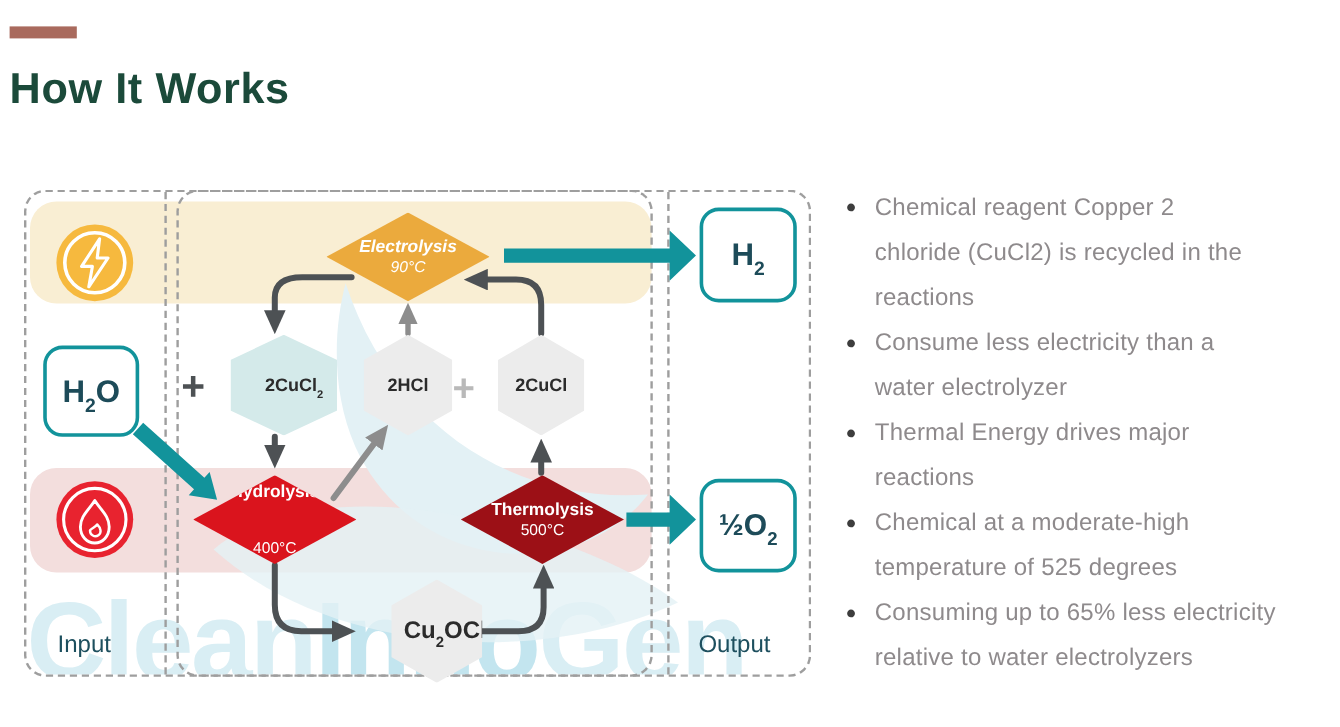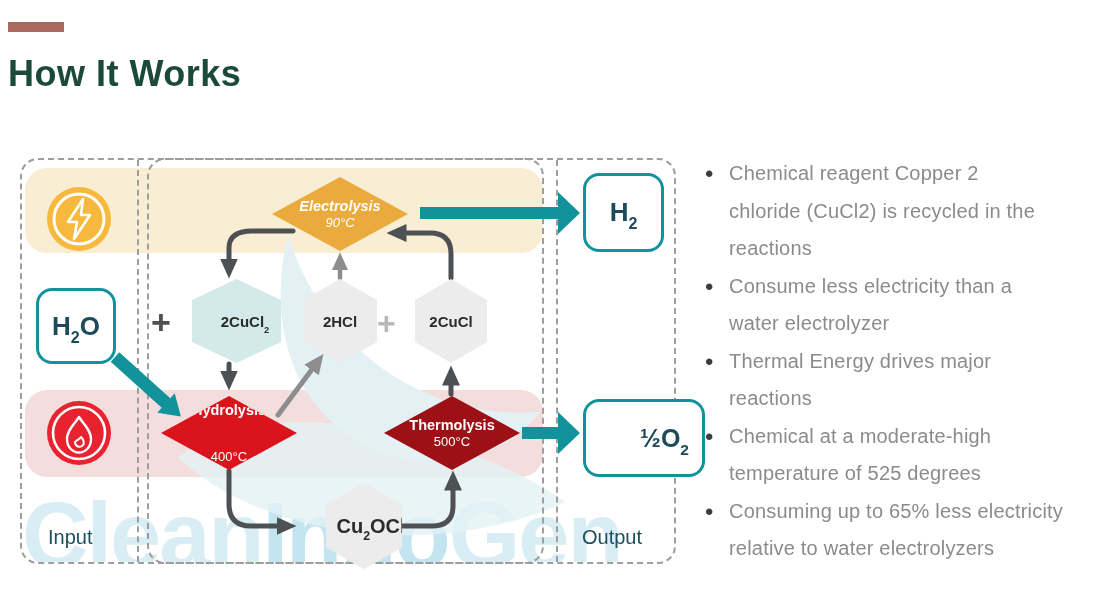--- a/index.html
+++ b/index.html
@@ -126,21 +126,21 @@
 
   <div class="node diamond dia-orange" style="left:252px;top:19px;width:136px;height:74px;">
     <div class="d-name">Electrolysis</div>
     <div class="d-temp">90°C</div>
   </div>
 
   <div class="node chem-box" style="left:563px;top:15px;width:75px;height:73px;">
     <span class="formula"><span>H</span><sub>2</sub><span></span></span>
   </div>
 
-  <div class="node chem-box" style="left:563px;top:241px;width:75px;height:72px;padding-left:41px;">
+  <div class="node chem-box" style="left:563px;top:241px;width:75px;height:72px;">
     <span class="formula" style="font-size:25px;"><span>½O</span><sub>2</sub><span></span></span>
   </div>
 
   <span class="plus plus1">+</span>
   <span class="plus plus2">+</span>
 
   <div class="node hexagon hex-teal" style="left:172px;top:121px;width:72px;height:84px;">
     <span class="formula"><span>2CuCl</span><sub>2</sub><span></span></span>
   </div>
 

